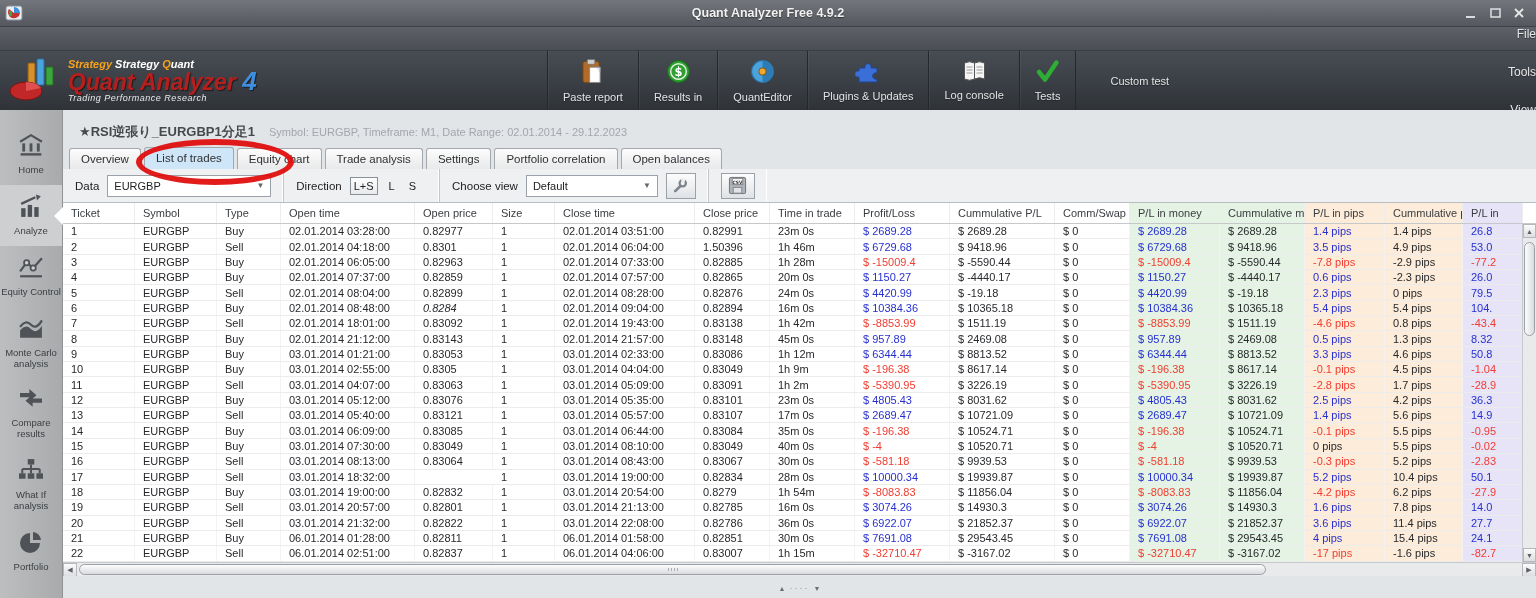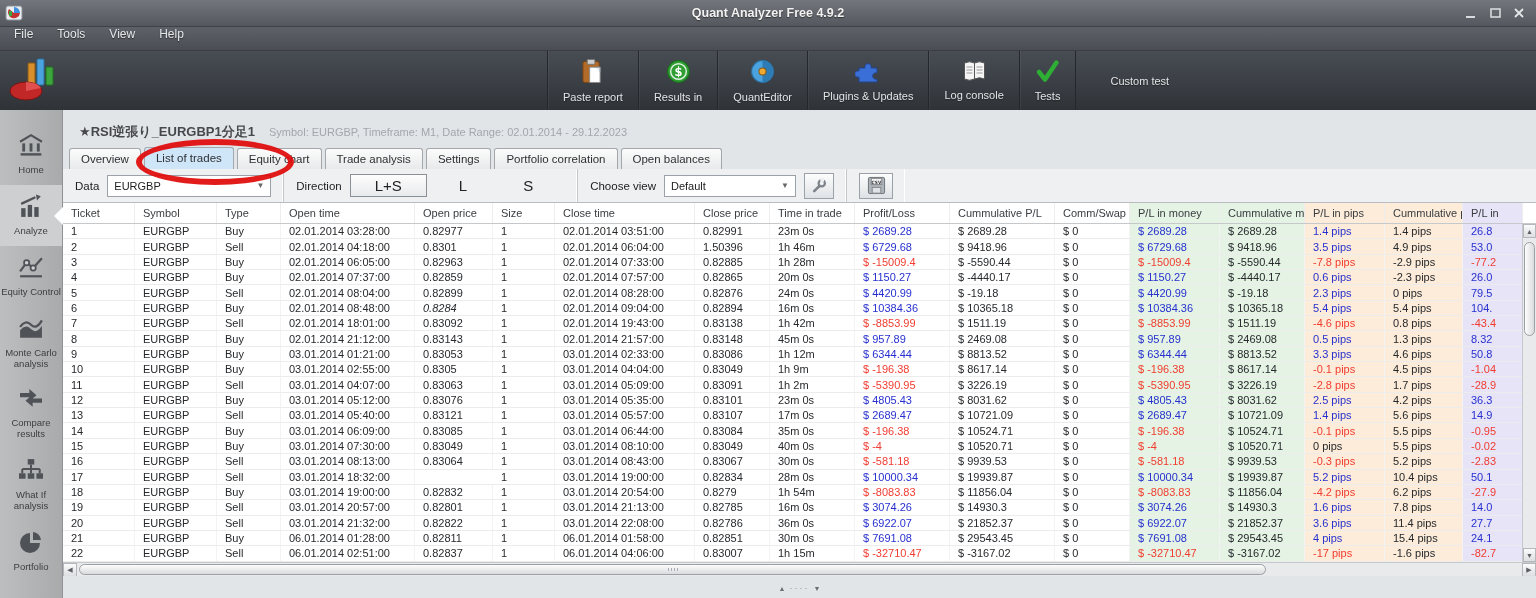--- a/index.html
+++ b/index.html
@@ -9,22 +9,22 @@
   
   .titlebar{height:26px;background:linear-gradient(#73777d,#54585e);display:flex;align-items:center;
             border-bottom:1px solid #3e4246;position:relative;}
   .appicon{width:18px;height:16px;margin:0 6px 0 5px;}
   .wintitle{position:absolute;left:0;right:0;text-align:center;color:#f2f2f2;font-size:12.5px;font-weight:bold;
             text-shadow:0 1px 1px #333;}
   .winctrls{margin-left:auto;display:flex;gap:10px;padding-right:10px;z-index:2;}
   .wbtn{width:14px;height:12px;display:flex;align-items:flex-end;justify-content:center;cursor:default;}
   .wbtn svg{display:block;}
   
-  .menubar{height:23px;background:linear-gradient(#5e6268,#4a4e54);display:flex;align-items:flex-start;
-           padding-left:14px;gap:24px;border-bottom:1px solid #3a3d41;}
+  .menubar{height:23px;background:linear-gradient(#5e6268,#4a4e54);display:flex;align-items:flex-end;
+           padding-left:14px;gap:24px;border-bottom:1px solid #3a3d41;flex-direction:column;}
   .menu-item{color:#e6e7e9;font-size:12px;text-shadow:0 1px 1px #2c2e31;}
   
   .toolbar{height:59px;background:linear-gradient(#484d54,#2f3338);display:flex;align-items:stretch;}
   .logo{width:548px;display:flex;align-items:center;padding-left:8px;box-sizing:border-box;
         border-right:1px solid #24272b;}
   .logo-ico{margin-right:8px;}
   .logo-text .l1{font-size:11px;font-style:italic;font-weight:bold;color:#fff;}
   .logo-text .l1 .q{color:#f6a21c;}
   .logo-text .l2{font-size:23px;line-height:22px;font-weight:bold;font-style:italic;color:#b71f1f;
                  text-shadow:1px 1px 1px #1d1d1d;}
@@ -59,21 +59,21 @@
   .tab.active{background:#cfe6f8;padding-bottom:5px;}
   
   .filterbar{height:33px;display:flex;align-items:center;background:#eef0f2;border-bottom:1px solid #b9bdc1;
              font-size:11.5px;color:#222;}
   .fgroup{display:flex;align-items:center;height:100%;padding:0 12px;border-right:1px solid #c3c7cb;
           box-shadow:inset -1px 0 0 #fff;}
   .flabel{margin-right:8px;white-space:nowrap;}
   .selectbox{background:#fff;border:1px solid #9aa1a8;height:20px;display:flex;align-items:center;
              padding:0 6px;font-size:11px;color:#222;cursor:default;}
   .selectbox .arrow{margin-left:auto;color:#666;font-size:8px;padding-left:8px;}
-  .dirbtn{padding:2px 24px;margin-right:8px;cursor:default;font-size:15px;color:#222;}
+  .dirbtn{padding:2px 3px;margin-right:8px;cursor:default;font-size:11px;color:#222;}
   .dirbtn.selected{border:1px solid #8a9097;background:linear-gradient(#fdfdfd,#e9eaec);}
   .toolbtn{width:28px;height:24px;border:1px solid #9aa1a8;background:linear-gradient(#fdfdfd,#dfe2e5);
            display:flex;align-items:center;justify-content:center;margin-left:8px;cursor:default;}
   
   .tablewrap{position:relative;height:373px;background:#fff;overflow:hidden;}
   .thead{display:flex;height:21px;border-bottom:1px solid #c6c9cc;background:#fff;box-sizing:border-box;}
   .th{font-size:11px;color:#3a3d40;display:flex;align-items:center;padding-left:8px;box-sizing:border-box;
       border-right:1px solid #ededed;white-space:nowrap;overflow:hidden;flex:none;cursor:default;}
   .tbody{position:absolute;top:21px;left:0;right:14px;bottom:14px;overflow:hidden;}
   .trow{display:flex;height:15.35px;border-bottom:1px solid #ececec;box-sizing:border-box;background:#fff;cursor:default;}
@@ -154,20 +154,25 @@
     <div class="logo">
       <span class="logo-ico">
         <svg width="52" height="44" viewBox="0 0 52 44">
           <rect x="20" y="6" width="7" height="22" rx="1" fill="#d98f2b" stroke="#8a5a16"></rect>
           <rect x="29" y="2" width="7" height="26" rx="1" fill="#4aa3df" stroke="#2c6e9e"></rect>
           <rect x="38" y="10" width="7" height="18" rx="1" fill="#3da53d" stroke="#237023"></rect>
           <ellipse cx="18" cy="34" rx="16" ry="9" fill="#c22727" stroke="#7d1414"></ellipse>
           <path d="M18 34 L18 25 A16 9 0 0 1 33 31 Z" fill="#e05050"></path>
         </svg>
       </span>
+      <span class="logo-text">
+        <div class="l1"><span class="q">Strategy </span><span style="color:#fff">Strategy</span> <span class="q">Q</span><span style="color:#fff">uant</span></div>
+        <div class="l2"><span>Quant Analyzer</span> <span class="v4">4</span></div>
+        <div class="l3">Trading Performance   Research</div>
+      </span>
     </div>
     <div id="toolbar-buttons" style="display:flex;align-items:stretch;">
         <div class="tbtn">
           <span><svg width="21" height="26" viewBox="0 0 22 26">
               <rect x="1" y="3" width="17" height="22" rx="2" fill="#b06a2a" stroke="#7a4513"></rect>
               <rect x="5.5" y="1" width="8" height="5" rx="1" fill="#cfcfcf" stroke="#777"></rect>
               <path d="M8 9 h11 v16 h-11 z" fill="#fff" stroke="#888"></path>
               <path d="M14 9 l5 0 0 5" fill="#dfe8f5" stroke="#888"></path>
             </svg></span>
           <span class="lbl">Paste report</span>

